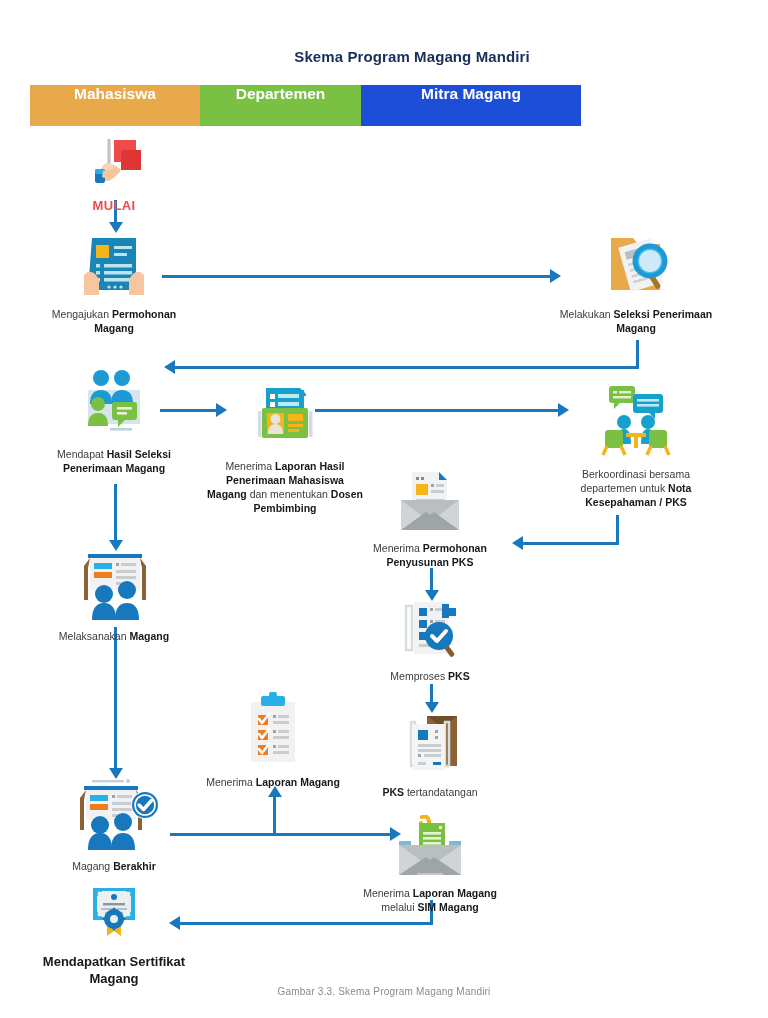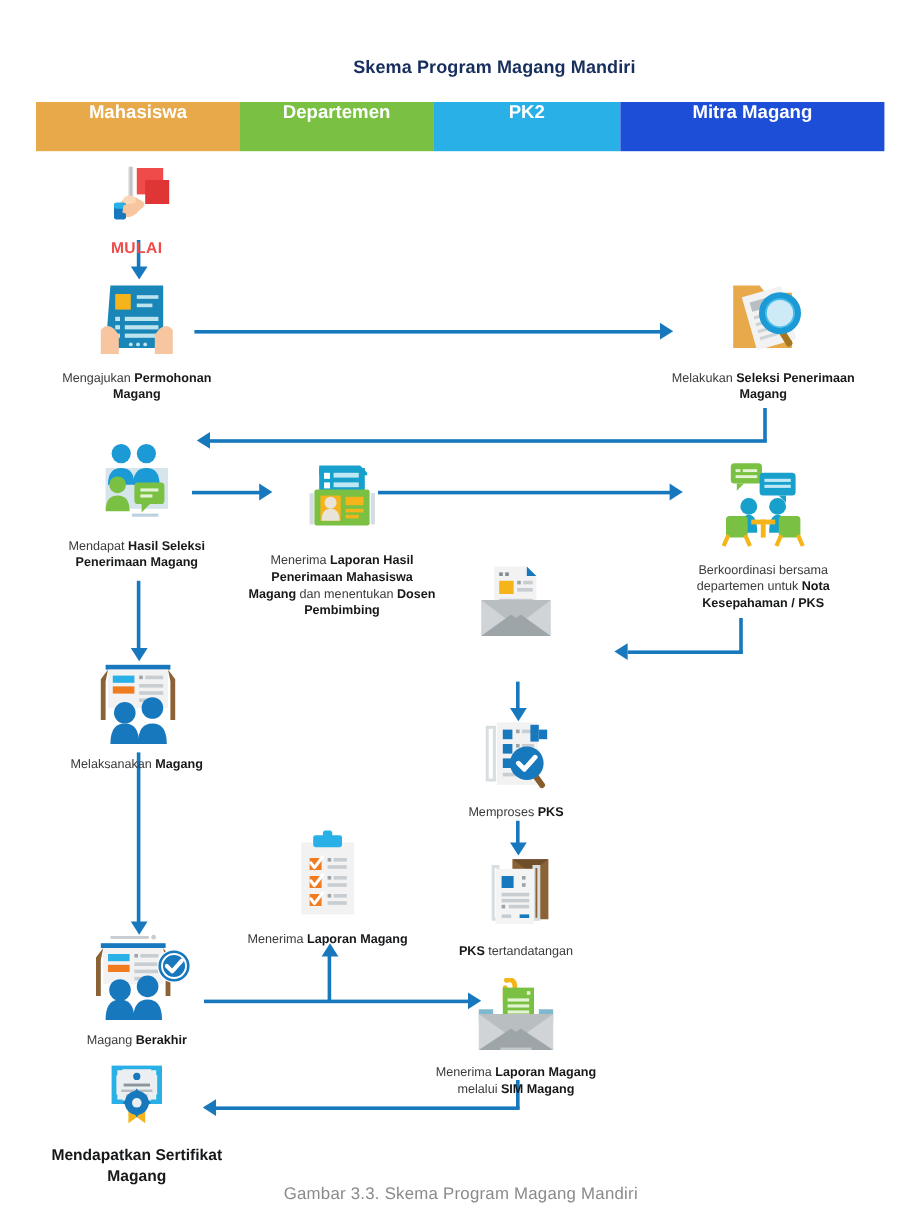--- a/index.html
+++ b/index.html
@@ -52,39 +52,36 @@
   }
   .node .cap b{color:#17181a;font-weight:bold;}
   .cap-blue{color:#1e9ae0 !important;font-weight:bold;font-size:13px !important;line-height:17px !important;}
   .mulai-label{
     font-size:13px;font-weight:bold;color:#ef4b4b;letter-spacing:.4px;margin-top:4px;
   }
 
   
   .fig-caption{
     position:absolute;left:0;top:986px;width:768px;text-align:center;
-    font-size:14px;color:#8a8a8a;letter-spacing:.2px;
+    font-size:10px;color:#8a8a8a;letter-spacing:.2px;
   }
 </style>
 </head>
 <body>
 
 <div id="stage">
 
   <div class="page-title">Skema Program Magang Mandiri</div>
 
   <div class="col-bar">
     <div class="col-cell" style="width:170px;background:#e8a94a;">
       <span>Mahasiswa</span>
     </div>
     <div class="col-cell" style="width:161px;background:#7ac143;">
       <span>Departemen</span>
-    </div>
-    <div class="col-cell" style="width:156px;background:#29b0e6;">
-      <span>PK2</span>
     </div>
     <div class="col-cell" style="width:220px;background:#1d4ed8;">
       <span>Mitra Magang</span>
     </div>
   </div>
 
   <div class="ln vl" style="left:114px;top:200px;height:25px;"></div>
   <div class="arrow ar-down" style="left:109px;top:222px;"></div>
 
   <div class="ln hl" style="left:162px;top:275px;width:390px;"></div>
@@ -278,20 +275,23 @@
         <rect x="36" y="14" width="3" height="3" fill="#9aa4a9"></rect>
         <rect x="41" y="14" width="8" height="3" fill="#c7cdd1"></rect>
         <rect x="36" y="20" width="13" height="3" fill="#c7cdd1"></rect>
         <rect x="21" y="29" width="28" height="3" fill="#c7cdd1"></rect>
         <rect x="21" y="35" width="28" height="3" fill="#c7cdd1"></rect>
         <path d="M6 30 h58 v30 h-58 z" fill="#d0d4d6"></path>
         <path d="M6 30 l29 22 l29 -22 z" fill="#b9bec1"></path>
         <path d="M6 60 l25 -18 l4 3 l4 -3 l25 18 z" fill="#9ea5a9"></path>
       </svg>
     </span>
+    <div class="cap">
+      <span>Menerima </span><b>Permohonan Penyusunan PKS</b>
+    </div>
   </div>
 
   <div class="node" style="left:360px;top:598px;width:140px;">
     <span class="icon">
       <svg width="72" height="62" viewBox="0 0 72 62">
         <path d="M12 8 h6 v44 h-6 z" fill="none" stroke="#d8dde0" stroke-width="2.5"></path>
         <rect x="20" y="4" width="34" height="52" fill="#f2f2f2"></rect>
         <rect x="25" y="10" width="8" height="8" fill="#1878bd"></rect>
         <rect x="36" y="10" width="3" height="3" fill="#9aa4a9"></rect>
         <rect x="41" y="10" width="10" height="3" fill="#c7cdd1"></rect>

